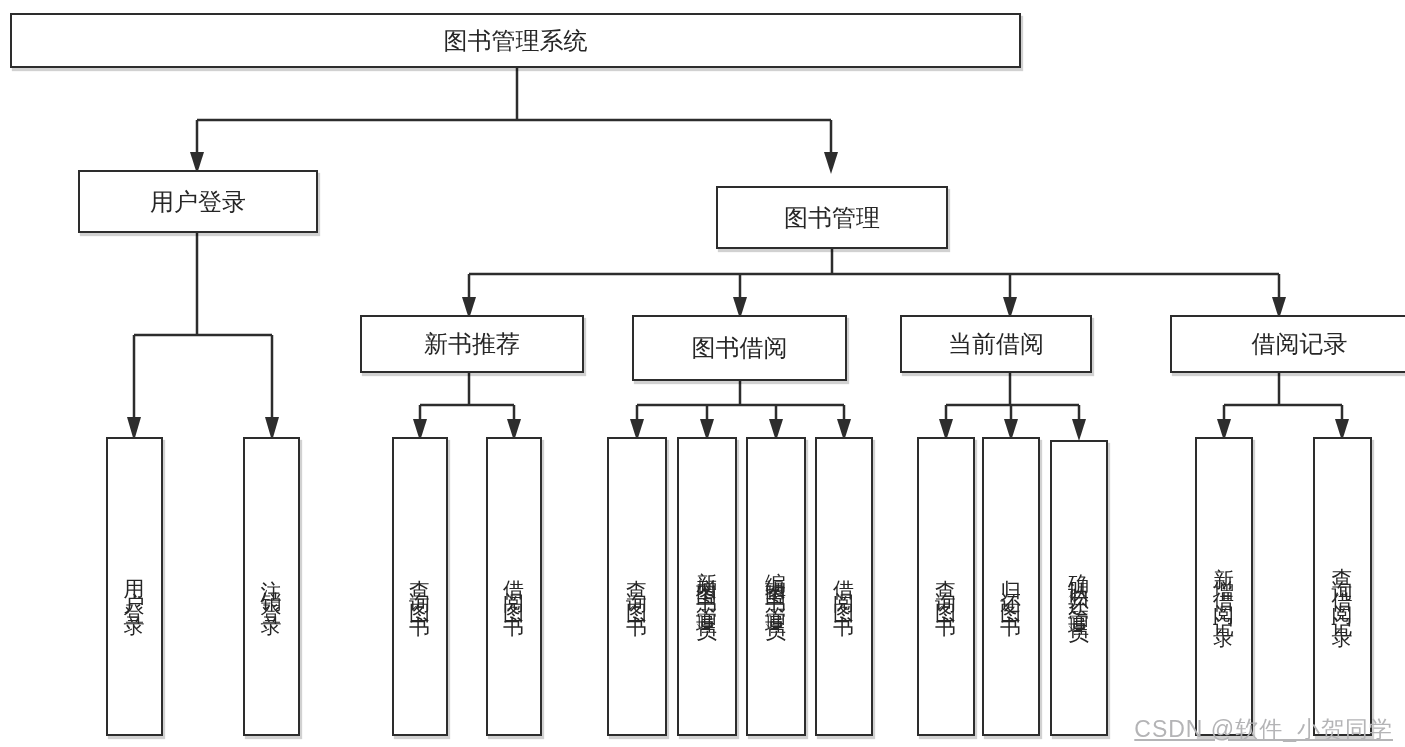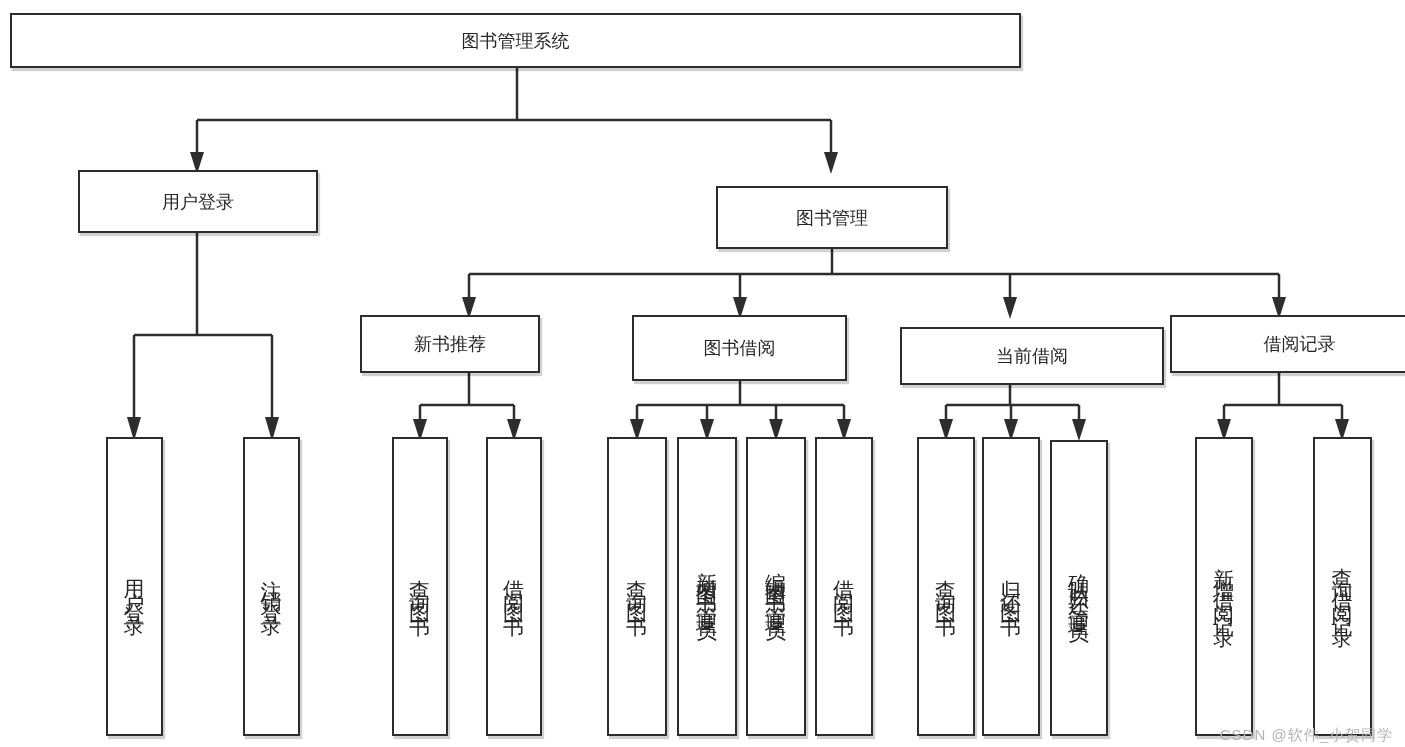--- a/index.html
+++ b/index.html
@@ -13,39 +13,40 @@
   .wires{position:absolute;left:0;top:0;}
   .wires path{fill:none;stroke:#2d2d2d;stroke-width:2.5;}
   .wires polygon{fill:#2d2d2d;stroke:none;}
   .box{
     position:absolute;
     background:#ffffff;
     border:2.5px solid #2d2d2d;
     box-shadow:2px 3px 1px rgba(0,0,0,0.18);
     display:flex;align-items:center;justify-content:center;
     color:#262626;
-    font-size:18px;
+    font-size:24px;
     box-sizing:border-box;
     text-align:center;
   }
   .box.v{
     writing-mode:vertical-rl;
     text-orientation:mixed;
     font-size:21px;
     letter-spacing:12px;
     line-height:1;
   }
   .box.v.long{letter-spacing:7px;}
   .watermark{
     position:absolute;
     right:12px;bottom:2px;
-    font-size:15px;
+    font-size:23px;
     color:#b4b4b6;
     letter-spacing:1px;
     white-space:nowrap;
+    text-decoration:underline;
   }
 </style>
 </head>
 <body>
 
 <div class="stage">
 
   <svg class="wires" width="1405" height="747" viewBox="0 0 1405 747" xmlns="http://www.w3.org/2000/svg">
     <g>
       <path d="M517,68 V120 M197,120 H831 M197,120 V154 M831,120 V154"></path>
@@ -93,27 +94,27 @@
     <span>图书管理系统</span>
   </div>
 
   <div class="box" style="left:78px;top:170px;width:240px;height:63px">
     <span>用户登录</span>
   </div>
   <div class="box" style="left:716px;top:186px;width:232px;height:63px">
     <span>图书管理</span>
   </div>
 
-  <div class="box" style="left:360px;top:315px;width:180px;height:58px">
+  <div class="box" style="left:360px;top:315px;width:224px;height:58px">
     <span>新书推荐</span>
   </div>
   <div class="box" style="left:632px;top:315px;width:215px;height:66px">
     <span>图书借阅</span>
   </div>
-  <div class="box" style="left:900px;top:327px;width:264px;height:58px">
+  <div class="box" style="left:900px;top:315px;width:192px;height:58px">
     <span>当前借阅</span>
   </div>
   <div class="box" style="left:1170px;top:315px;width:259px;height:58px">
     <span>借阅记录</span>
   </div>
 
   <div class="box v" style="left:106px;top:437px;width:57px;height:299px">
     <span>用户登录</span>
   </div>
   <div class="box v" style="left:243px;top:437px;width:57px;height:299px">

